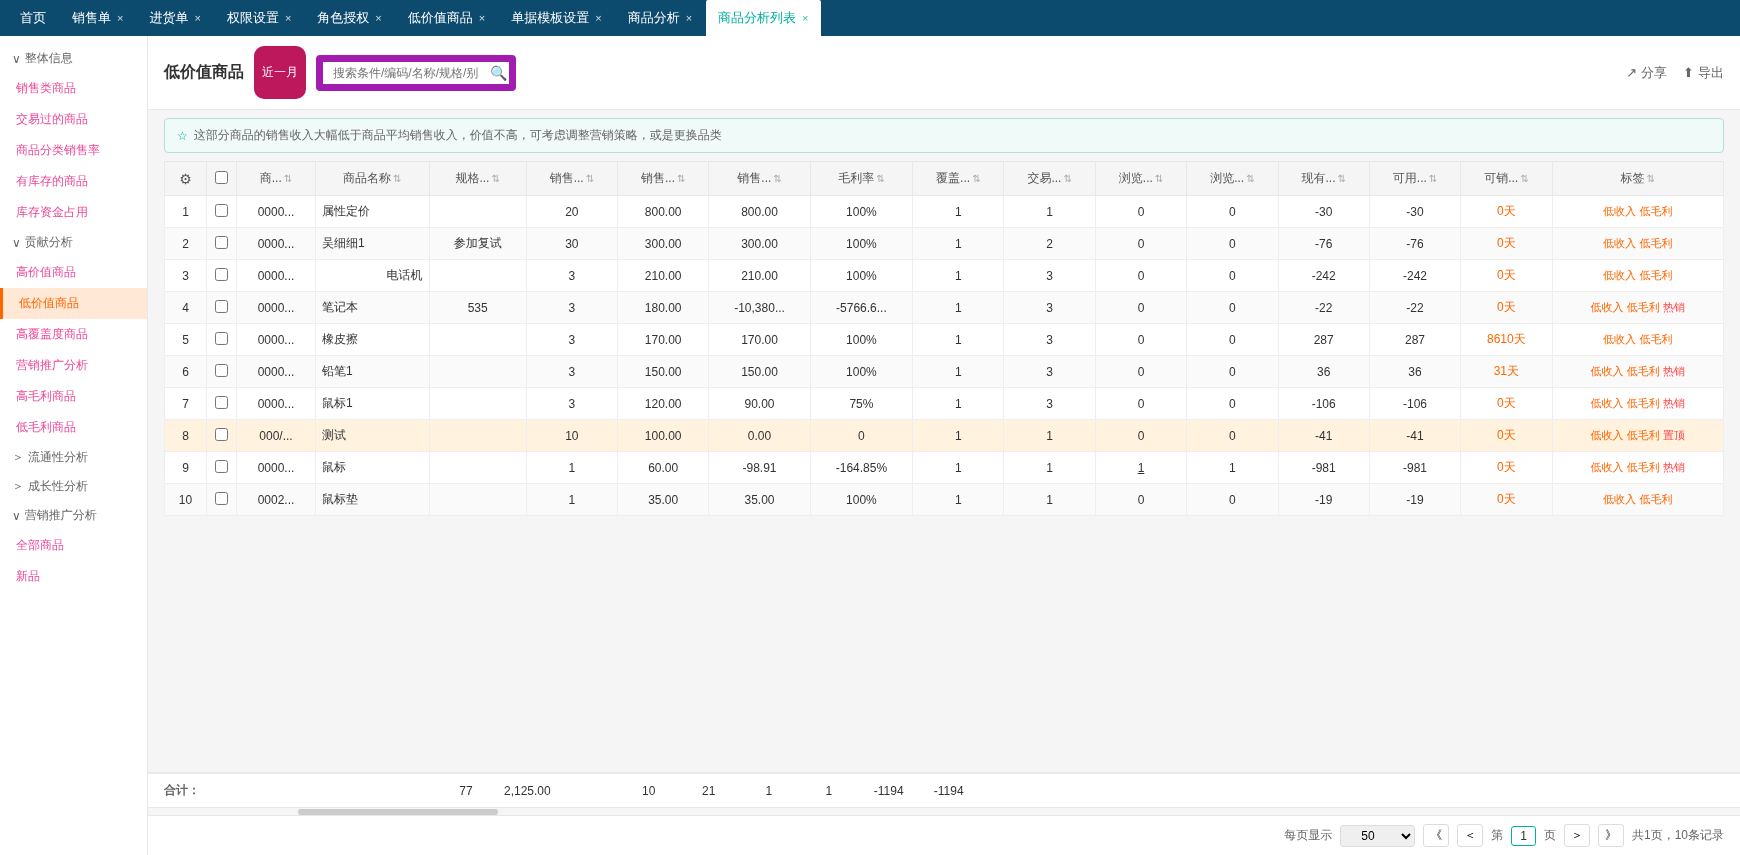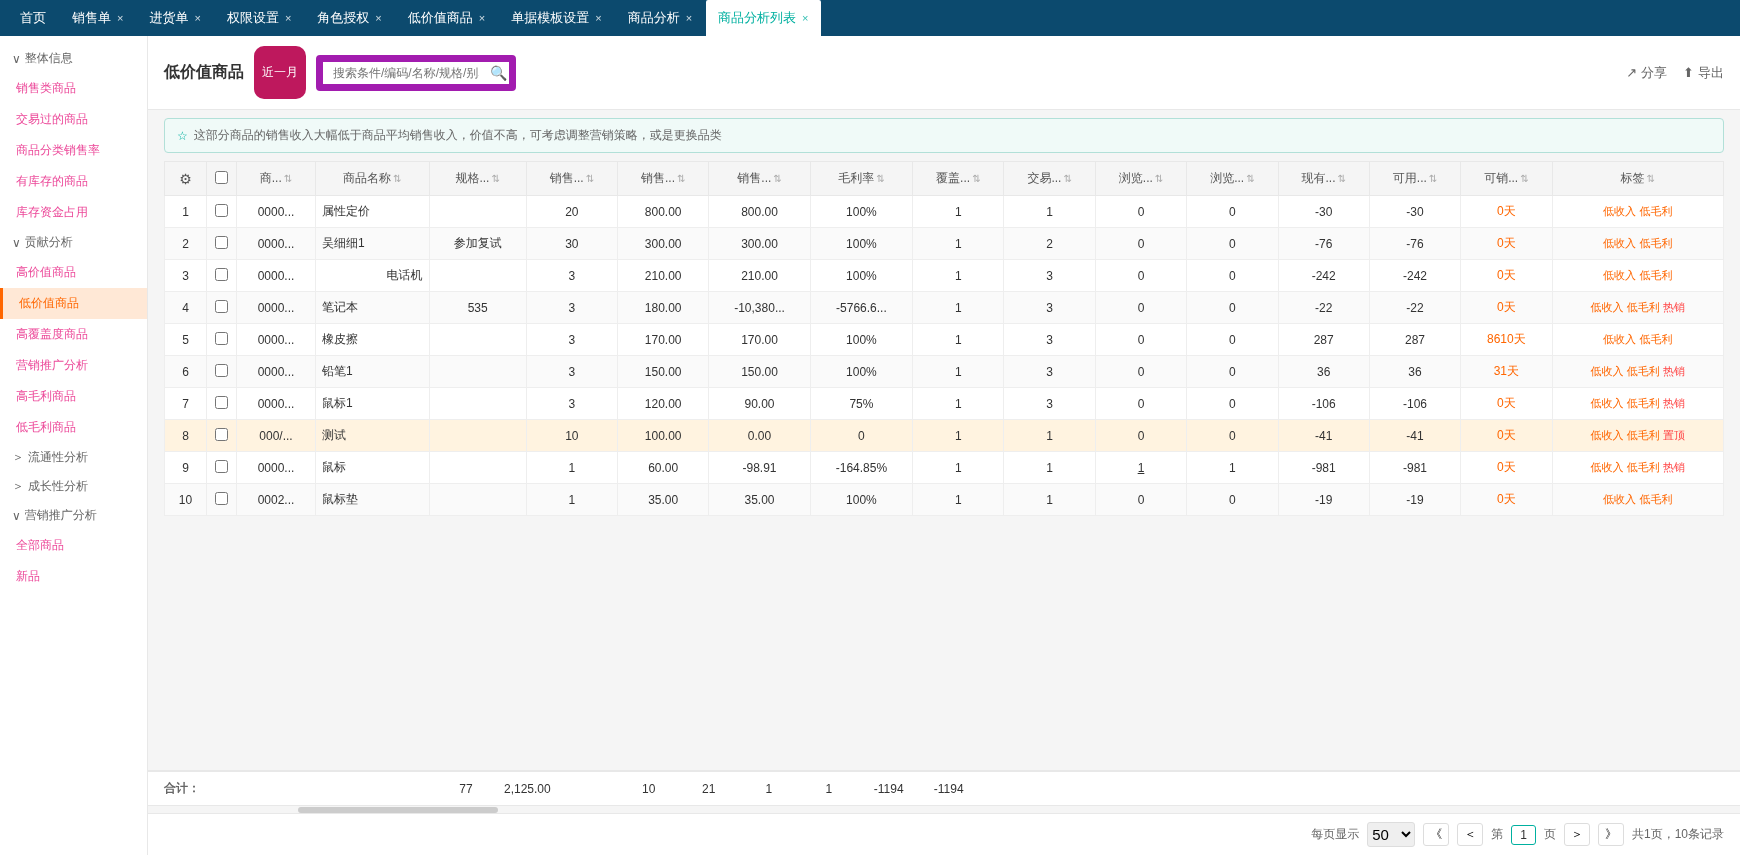--- a/index.html
+++ b/index.html
@@ -223,22 +223,22 @@
       display: flex;
       align-items: center;
       justify-content: flex-end;
       gap: 8px;
       font-size: 12px;
       color: #666;
     }
     .page-select {
       border: 1px solid #ddd;
       border-radius: 3px;
-      padding: 2px 0;
-      font-size: 15px;
+      padding: 2px 16px;
+      font-size: 12px;
     }
     .page-btn {
       padding: 2px 6px;
       border: 1px solid #ddd;
       border-radius: 3px;
       background: #fff;
       cursor: pointer;
       font-size: 12px;
     }
     .page-num {

